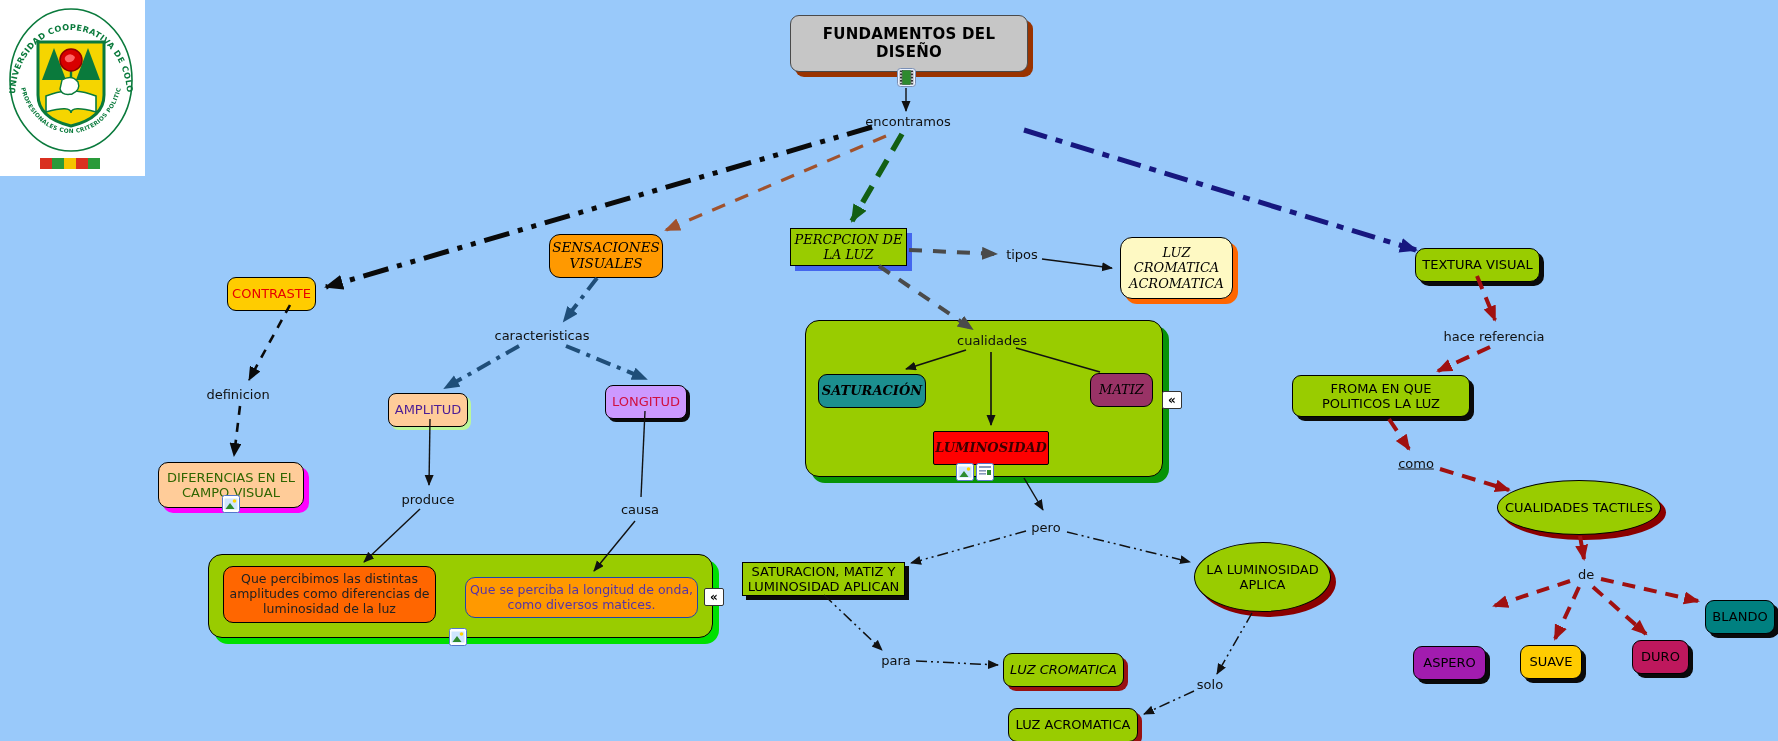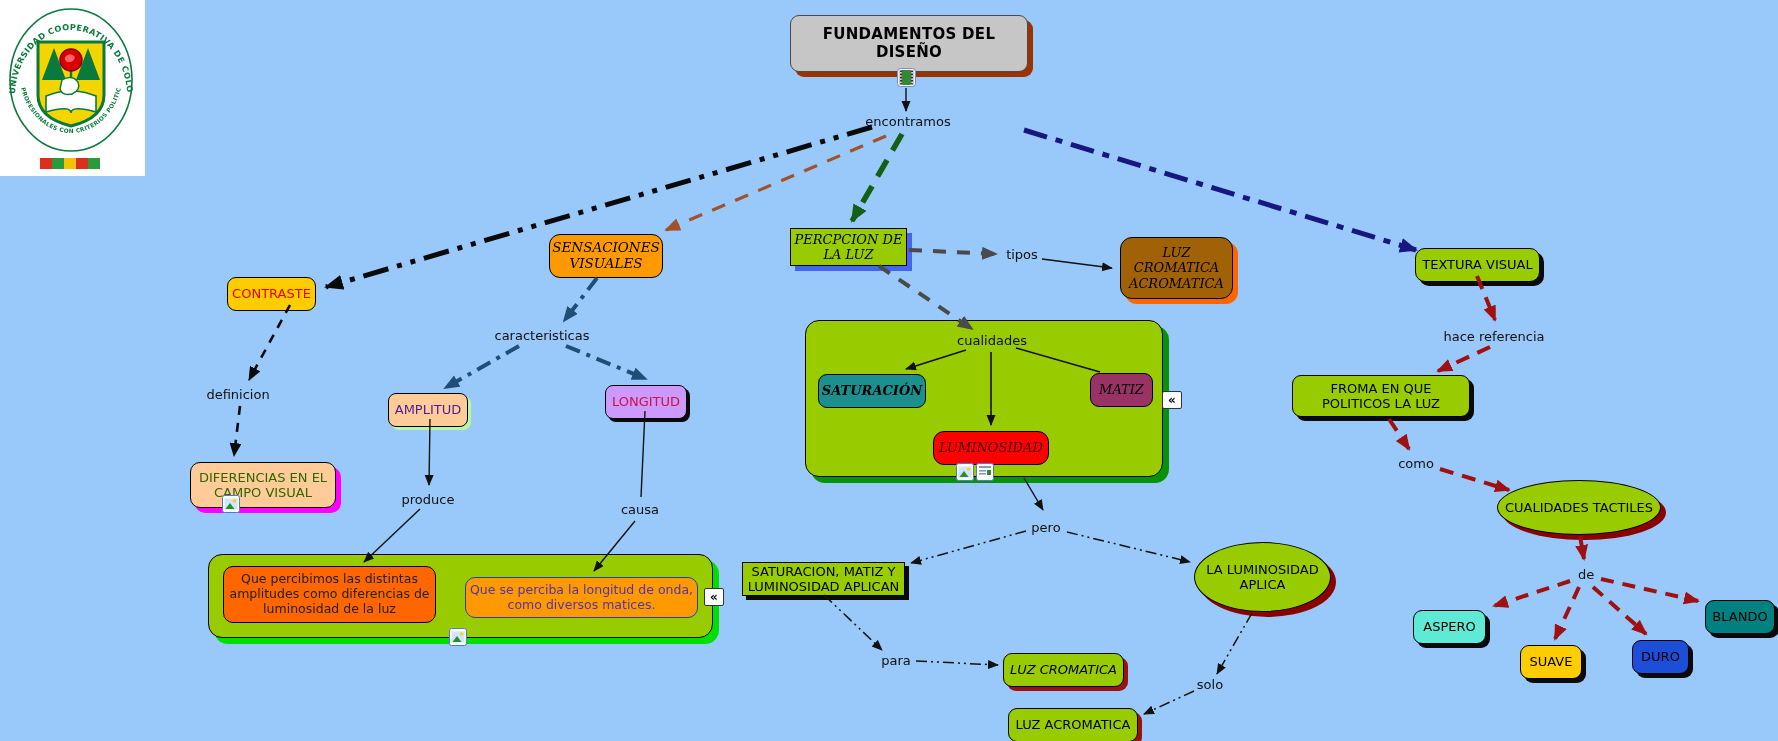--- a/index.html
+++ b/index.html
@@ -12,40 +12,40 @@
   .lbl{position:absolute;transform:translate(-50%,-50%);font:13px "DejaVu Sans",sans-serif;
        color:#101010;white-space:nowrap;z-index:2;}
   .icon{position:absolute;z-index:6;}
   #edges{position:absolute;left:0;top:0;z-index:4;pointer-events:none;}
 
   #n-title{background:#C6C6C6;border-radius:9px;border:1px solid #4a4a4a;box-shadow:5px 5px 0 #993300;
            font-weight:bold;font-size:15px;letter-spacing:.3px;}
   #n-contraste{background:#FFCC00;color:#E80000;border-radius:9px;}
   #n-sensaciones{background:#FF9900;border-radius:11px;font-size:13.5px;}
   #n-percepcion{background:#99CC00;box-shadow:5px 5px 0 #4466EE;}
-  #n-lca{background:#a16207;border-radius:12px;box-shadow:5px 5px 0 #FF6600;}
+  #n-lca{background:#fef9c3;border-radius:12px;box-shadow:5px 5px 0 #FF6600;}
   #n-textura{background:#99CC00;border-radius:10px;box-shadow:4px 4px 0 #0A0A0A;}
   #n-amplitud{background:#FFCC99;color:#4c1d95;border-radius:8px;box-shadow:3px 3px 0 #BBF89B;}
   #n-longitud{background:#CC99FF;color:#D01040;border-radius:8px;box-shadow:3px 3px 0 #0A0A0A;}
   #n-diferencias{background:#FFCC99;color:#2F6600;border-radius:10px;box-shadow:5px 5px 0 #FF00FF;}
   #box-cualidades{background:#99CC00;border-radius:14px;box-shadow:6px 6px 0 #079307;z-index:1;}
   #n-saturacion{background:#1C8F8F;border-radius:9px;}
   #n-matiz{background:#993366;border-radius:9px;}
-  #n-luminosidad{background:#FF0000;color:#3A0000;border-radius:11px;}
+  #n-luminosidad{background:#FF0000;color:#3A0000;border-radius:2px;font-weight:bold;}
   #box-expl{background:#99CC00;border-radius:14px;box-shadow:6px 6px 0 #00E000;z-index:1;}
   #n-expl-amplitud{background:#FF6600;color:#222;border-radius:10px;font-size:12.5px;}
   #n-expl-longitud{background:#FF9900;color:#5534A8;border-radius:10px;border-color:#2244AA;font-size:12.5px;}
   #n-aplican{background:#99CC00;box-shadow:4px 4px 0 #0A0A0A;}
   #n-lumaplica{background:#99CC00;border-radius:50%;box-shadow:5px 5px 0 #8B0000;}
   #n-luzcrom,#n-luzacrom{background:#99CC00;border-radius:9px;box-shadow:4px 4px 0 #991111;}
   #n-froma{background:#99CC00;border-radius:9px;box-shadow:4px 4px 0 #0A0A0A;}
   #n-ctactiles{background:#99CC00;border-radius:50%;box-shadow:5px 5px 0 #8B0000;}
-  #n-aspero{background:#5eead4;border-radius:9px;box-shadow:4px 4px 0 #0A0A0A;}
+  #n-aspero{background:#a21caf;border-radius:9px;box-shadow:4px 4px 0 #0A0A0A;margin-top:36px;}
   #n-suave{background:#FFCC00;border-radius:9px;box-shadow:4px 4px 0 #0A0A0A;}
-  #n-duro{background:#1d4ed8;border-radius:9px;box-shadow:4px 4px 0 #0A0A0A;}
+  #n-duro{background:#be185d;border-radius:9px;box-shadow:4px 4px 0 #0A0A0A;}
   #n-blando{background:#008080;border-radius:9px;box-shadow:4px 4px 0 #0A0A0A;}
   .expander{position:absolute;width:18px;height:16px;background:#fff;border:1px solid #333;
             display:flex;align-items:center;justify-content:center;font:bold 12px "DejaVu Sans",sans-serif;
             z-index:6;border-radius:2px;}
 </style>
 </head>
 <body>
 
 <div id="stage">
 
@@ -102,21 +102,21 @@
   <div class="lbl" style="left:238px;top:394px;">definicion</div>
   <div class="lbl" style="left:542px;top:335px;">caracteristicas</div>
   <div class="lbl" style="left:428px;top:499px;">produce</div>
   <div class="lbl" style="left:640px;top:509px;">causa</div>
   <div class="lbl" style="left:1022px;top:254px;">tipos</div>
   <div class="lbl" style="left:992px;top:340px;z-index:3;">cualidades</div>
   <div class="lbl" style="left:1046px;top:527px;">pero</div>
   <div class="lbl" style="left:896px;top:660px;">para</div>
   <div class="lbl" style="left:1210px;top:684px;">solo</div>
   <div class="lbl" style="left:1494px;top:336px;">hace referencia</div>
-  <div class="lbl" style="left:1416px;top:463px;">como</div>
+  <div class="lbl" style="left:1416px;top:463px;text-decoration:underline;">como</div>
   <div class="lbl" style="left:1586px;top:574px;">de</div>
 
   <div class="n" id="n-contraste" style="left:227px;top:277px;width:89px;height:26px;">
     <span>CONTRASTE</span>
     </div>
 
   <div class="n script" id="n-sensaciones" style="left:549px;top:234px;width:114px;height:44px;">
     <span>SENSACIONES VISUALES</span>
     </div>
 
@@ -133,21 +133,21 @@
     </div>
 
   <div class="n" id="n-amplitud" style="left:388px;top:393px;width:80px;height:25px;">
     <span>AMPLITUD</span>
     </div>
 
   <div class="n" id="n-longitud" style="left:605px;top:385px;width:82px;height:25px;">
     <span>LONGITUD</span>
     </div>
 
-  <div class="n" id="n-diferencias" style="left:158px;top:462px;width:146px;height:46px;margin-left:32px;">
+  <div class="n" id="n-diferencias" style="left:158px;top:462px;width:146px;height:46px;">
     <span>DIFERENCIAS EN EL CAMPO VISUAL</span>
     </div>
   <svg class="icon" style="left:222px;top:495px;" width="18" height="18" viewBox="0 0 18 18">
     <rect x="0.5" y="0.5" width="17" height="17" rx="2" fill="#fff" stroke="#5577CC"></rect>
     <rect x="2.5" y="3.5" width="13" height="11" fill="#CFE6FF"></rect>
     <polygon points="3.5,14 8,8 12.5,14" fill="#2E8B2E"></polygon>
       <circle cx="12.5" cy="6" r="1.8" fill="#FFD400"></circle>
   </svg>
 
   <div class="n" id="box-cualidades" style="left:805px;top:320px;width:358px;height:157px;"></div>

